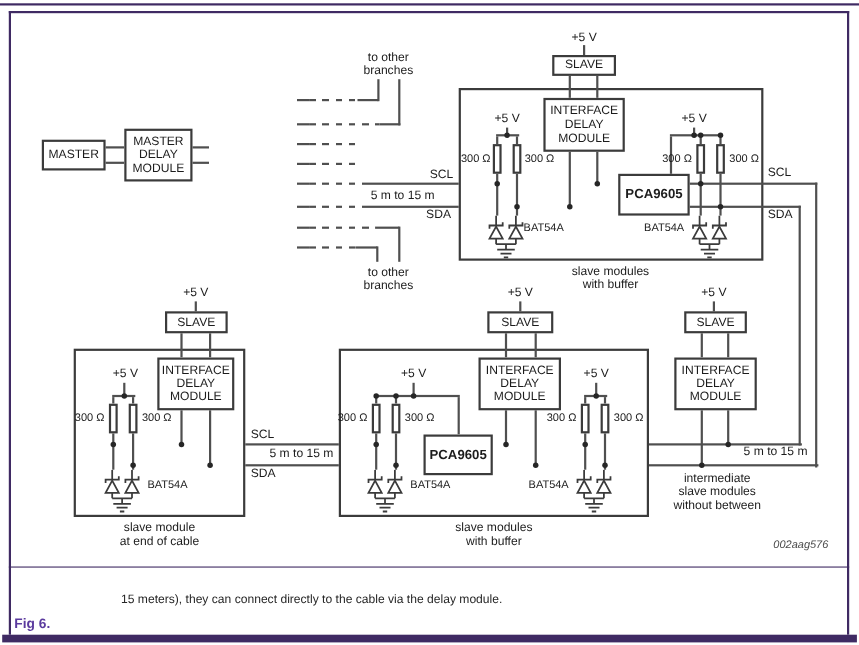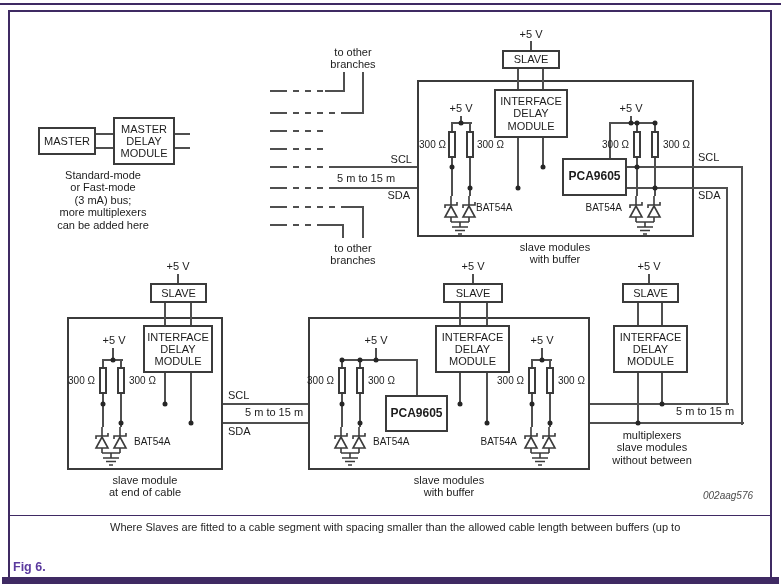--- a/index.html
+++ b/index.html
@@ -31,43 +31,36 @@
 
 <div id="fig">
 
   <div class="purple" style="position:absolute;left:0;top:3px;width:781px;height:2px;"></div>
   <div class="purple" style="position:absolute;left:8px;top:10px;width:764px;height:2px;"></div>
   <div class="purple" style="position:absolute;left:8px;top:10px;width:2px;height:567px;"></div>
   <div class="purple" style="position:absolute;left:770px;top:10px;width:2px;height:567px;"></div>
   <div class="purple" style="position:absolute;left:8px;top:515px;width:764px;height:1px;"></div>
   <div class="purple" style="position:absolute;left:2px;top:577px;width:777px;height:7px;"></div>
 
-  <div class="note" style="left:110px;top:521px;">Where Slaves are fitted to a cable segment with spacing smaller than the allowed cable length between buffers (up to</div>
+  <div class="note" style="left:110px;top:539px;">15 meters), they can connect directly to the cable via the delay module.</div>
   <div class="figcap" style="left:13px;top:560px;">Fig 6.</div>
   <div class="wm" style="left:703px;top:490px;">002aag576</div>
 
   <div class="box" style="left:38px;top:127px;width:58px;height:28px;">
     <span>MASTER</span>
   </div>
   <div class="h" style="left:96px;top:133px;width:17px;"></div>
   <div class="h" style="left:96px;top:147px;width:17px;"></div>
   <div class="box" style="left:113px;top:117px;width:62px;height:48px;">
     <span>MASTER</span>
     <span>DELAY</span>
     <span>MODULE</span>
   </div>
   <div class="h" style="left:175px;top:133px;width:15px;"></div>
   <div class="h" style="left:175px;top:147px;width:15px;"></div>
-  <div class="cap" style="left:103px;top:169px;">
-    <span>Standard-mode</span>
-    <span>or Fast-mode</span>
-    <span>(3 mA) bus;</span>
-    <span>more multiplexers</span>
-    <span>can be added here</span>
-  </div>
 
   <div class="h" style="left:270px;top:90px;width:11px;"></div>
   <div class="h" style="left:270px;top:112px;width:11px;"></div>
   <div class="h" style="left:270px;top:130px;width:11px;"></div>
   <div class="h" style="left:270px;top:148px;width:11px;"></div>
   <div class="h" style="left:270px;top:166px;width:11px;"></div>
   <div class="h" style="left:270px;top:187px;width:11px;"></div>
   <div class="h" style="left:270px;top:206px;width:11px;"></div>
   <div class="h" style="left:270px;top:224px;width:11px;"></div>
   <div class="dash" style="left:281px;top:90px;width:44px;"></div>
@@ -309,21 +302,21 @@
   <div class="v" style="left:637px;top:303px;height:22px;"></div>
   <div class="v" style="left:661px;top:303px;height:22px;"></div>
   <div class="box" style="left:613px;top:325px;width:75px;height:48px;">
     <span>INTERFACE</span>
     <span>DELAY</span>
     <span>MODULE</span>
   </div>
   <div class="v" style="left:637px;top:373px;height:51px;"></div>
   <div class="v" style="left:661px;top:373px;height:32px;"></div>
   <div class="cap" style="left:652px;top:429px;">
-    <span>multiplexers</span>
+    <span>intermediate</span>
     <span>slave modules</span>
     <span>without between</span>
   </div>
 
   <div class="dot" style="left:543px;top:167px;"></div>
   <div class="dot" style="left:518px;top:188px;"></div>
   <div class="dot" style="left:452px;top:167px;"></div>
   <div class="dot" style="left:470px;top:188px;"></div>
   <div class="dot" style="left:637px;top:167px;"></div>
   <div class="dot" style="left:655px;top:188px;"></div>

